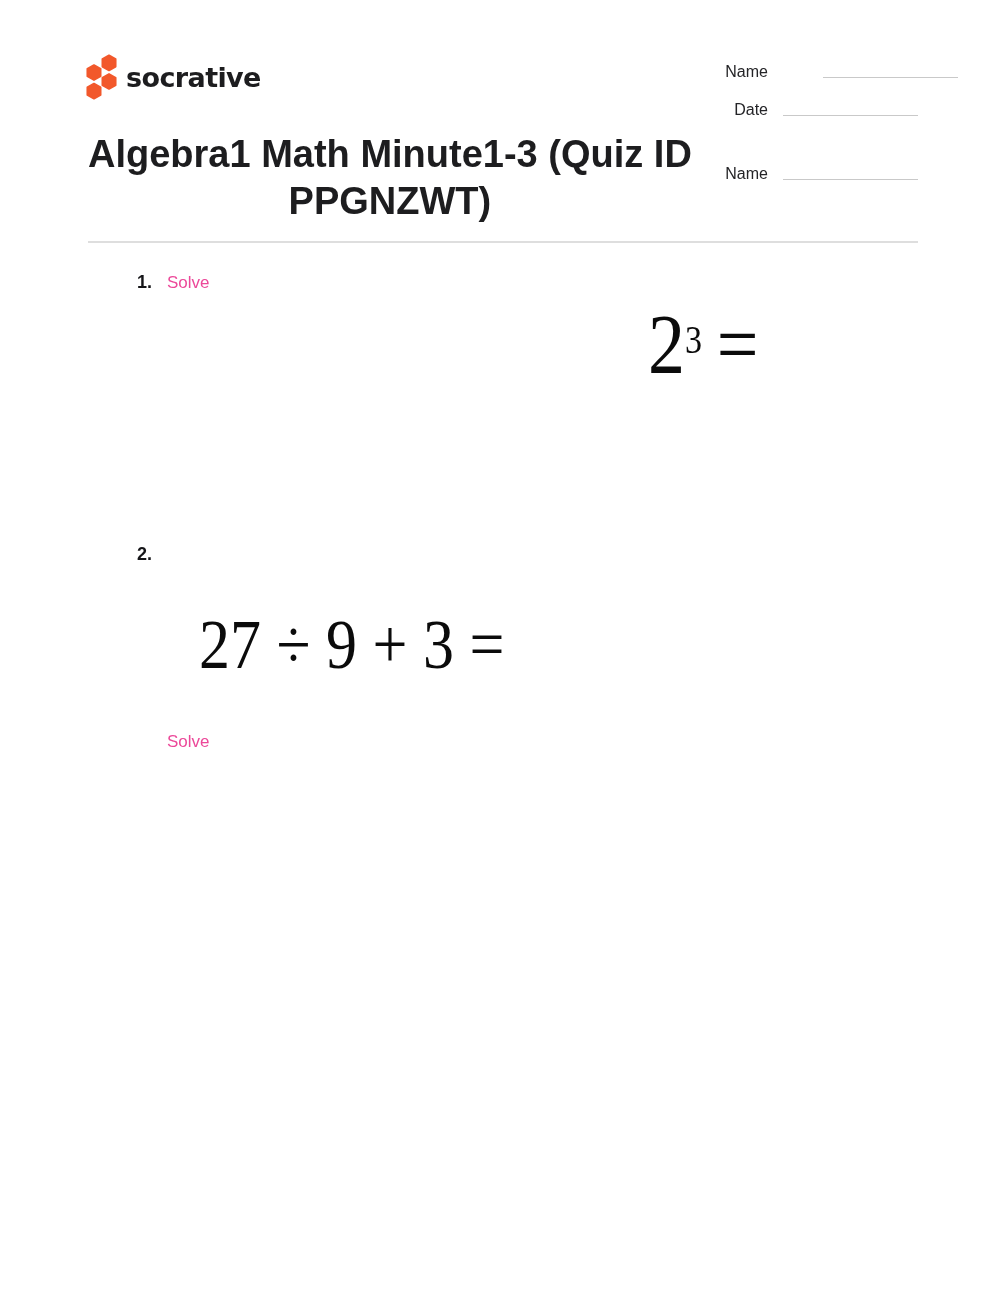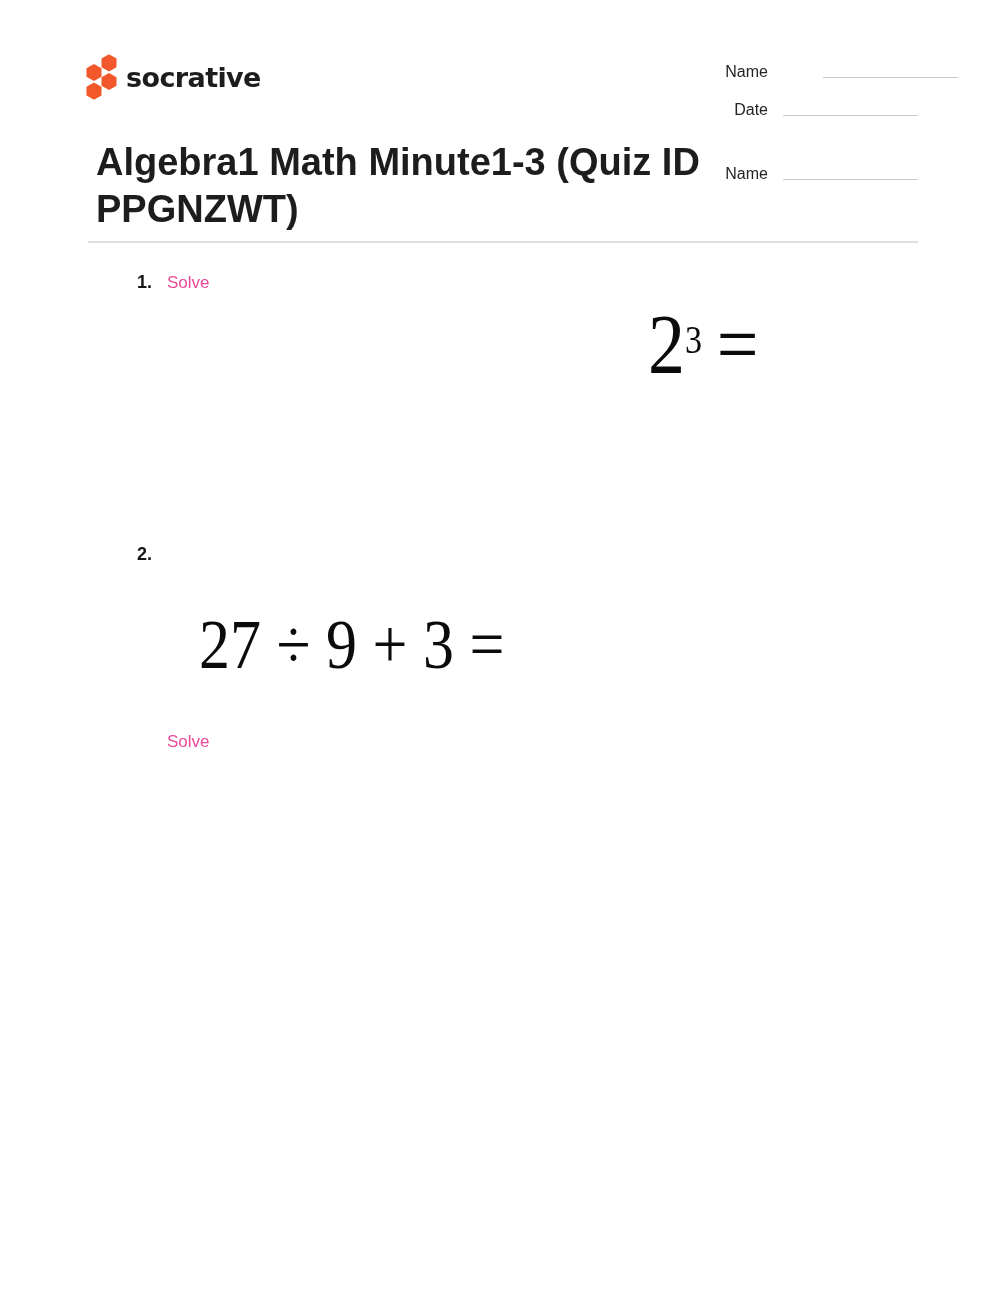--- a/index.html
+++ b/index.html
@@ -160,21 +160,21 @@
   </div>
   <div class="hfield f-date">
     <span class="hlabel">Date</span>
     <span class="hline"></span>
   </div>
   <div class="hfield f-score">
     <span class="hlabel">Name</span>
     <span class="hline"></span>
   </div>
 
-  <h1 class="title" style="margin:8px;">
+  <h1 class="title" style="margin:0;text-align:center;">
     <span>Algebra1 Math Minute1-3 (Quiz ID</span>
     <span>PPGNZWT)</span>
   </h1>
 
   <div class="divider"></div>
 
   <div class="q1-row">
     <span class="q-num">1.</span>
     <span class="q-prompt">Solve</span>
   </div>

